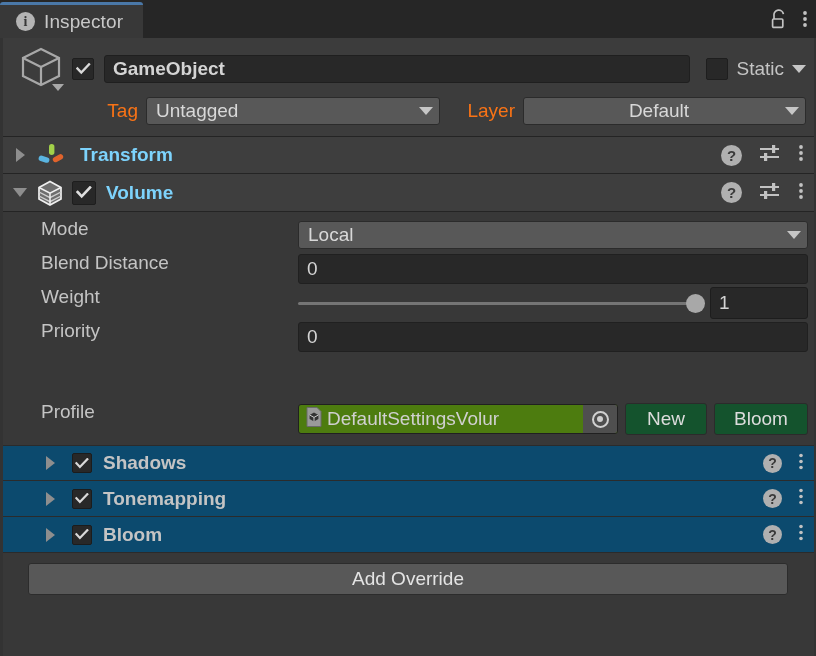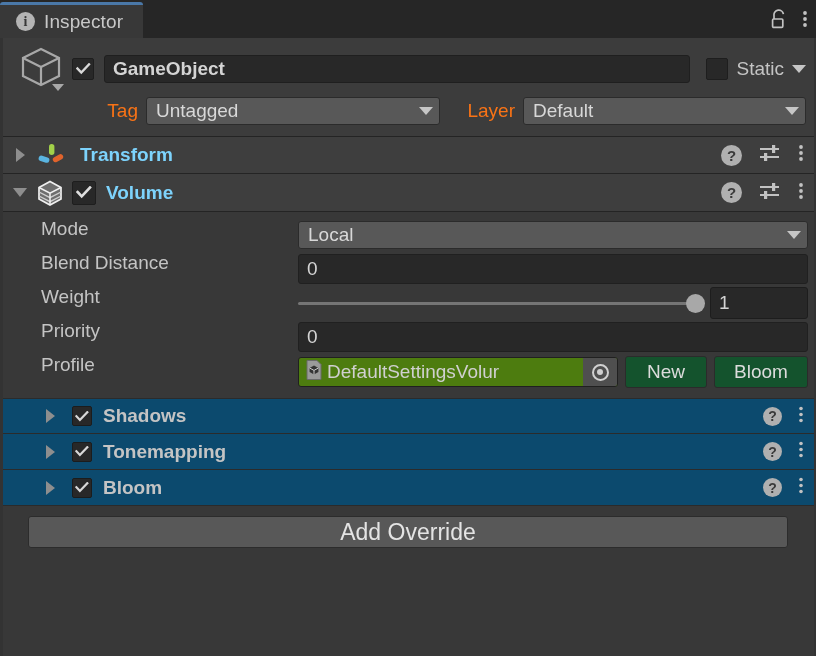--- a/index.html
+++ b/index.html
@@ -138,21 +138,21 @@
     margin-left: 10px; flex: none; cursor: pointer;
   }
   .ovr-title { font-size: 19px; font-weight: bold; color: #c4c4c4; margin-left: 11px; }
   .ovr-right { margin-left: auto; display: flex; align-items: center; gap: 16px; padding-right: 12px; }
 
   
   .add-zone { background: #383838; padding: 10px 28px 0 28px; }
   .add-btn {
     height: 32px; background: #585858; border: 1px solid #2c2c2c; border-radius: 3px;
     display: flex; align-items: center; justify-content: center;
-    color: #e4e4e4; font-size: 23px; cursor: pointer;
+    color: #e4e4e4; font-size: 19px; cursor: pointer;
   }
   .footer { background: #383838; flex: 1; }
   .left-strip { position: absolute; left: 0; top: 38px; bottom: 0; width: 3px; background: #333333; }
   .right-strip { position: absolute; right: 0; top: 38px; bottom: 0; width: 2px; background: #333333; }
 </style>
 </head>
 <body>
 
 <div class="window">
 
@@ -209,21 +209,21 @@
       </div>
     </div>
 
     <div class="header-row2">
       <span class="field-label" style="width:128px;">Tag</span>
       <div class="dropdown" style="width:294px;margin-left:8px;">
         <span class="dd-text">Untagged</span>
         <span class="tri-down"></span>
       </div>
       <span class="field-label" style="width:75px;">Layer</span>
-      <div class="dropdown" style="flex:1;margin-left:8px;">
+      <div class="dropdown" style="flex:1;margin-left:8px;text-align:center;">
         <span class="dd-text">Default</span>
         <span class="tri-down"></span>
       </div>
     </div>
   </div>
 
   <div class="comp-head">
     <span class="foldout">
       <span class="tri-right"></span>
     </span>
@@ -331,21 +331,21 @@
 
     <div class="prop-row">
       <span class="prop-label">Priority</span>
       <span class="prop-ctrl">
         <span class="numfield">
           <span>0</span>
         </span>
       </span>
     </div>
 
-    <div class="prop-row" style="height:36px;">
+    <div class="prop-row" style="height:36px;margin-top:47px;">
       <span class="prop-label">Profile</span>
       <span class="prop-ctrl">
         <span class="objfield">
           <span class="of-icon">
             <svg width="20" height="22" viewBox="0 0 20 22">
               <path d="M3,1.5 L13,1.5 L17,5.5 L17,20.5 L3,20.5 Z" fill="#9a9a9a" stroke="#6a6a6a" stroke-width="1"></path>
               <path d="M10,6.5 L14.4,9 L14.4,13 L10,15.5 L5.6,13 L5.6,9 Z" fill="#333333"></path>
               <path d="M5.6,9 L10,11.4 L14.4,9" fill="none" stroke="#cccccc" stroke-width="1"></path>
               <path d="M10,11.4 L10,15.5" fill="none" stroke="#cccccc" stroke-width="1"></path>
             </svg>

